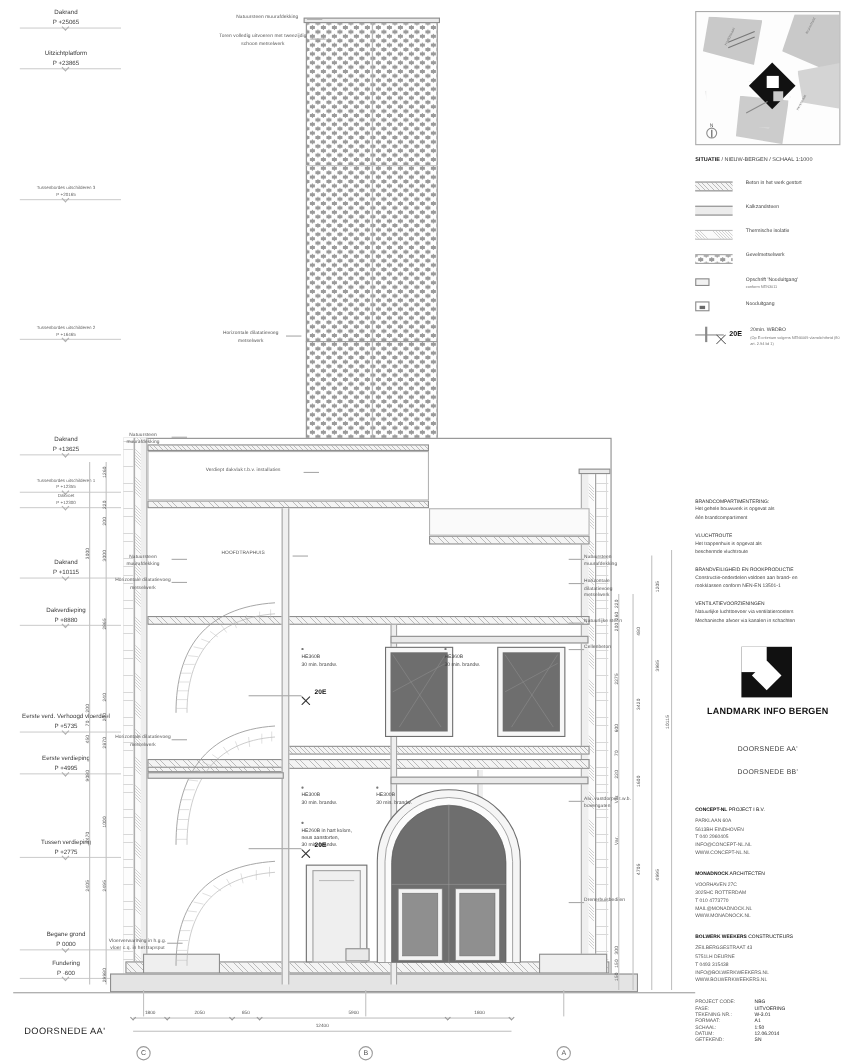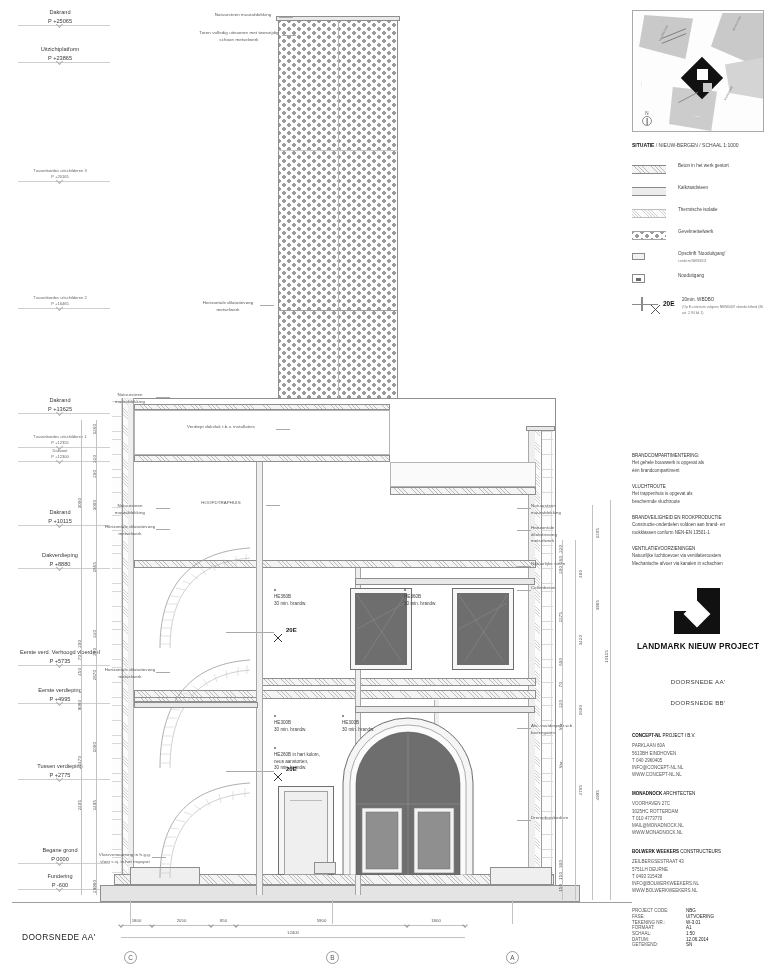--- a/index.html
+++ b/index.html
@@ -602,21 +602,21 @@
     <div class="textblock" style="top:545px;">
       <div class="hd">VENTILATIEVOORZIENINGEN</div>
       <div style="white-space:pre-line;">Natuurlijke luchttoevoer via ventilatieroosters
 Mechanische afvoer via kanalen in schachten</div>
     </div>
 
     <div id="logo">
       <div class="wsq"></div>
       <div class="wdi"></div>
     </div>
-    <div id="brandname">LANDMARK NIEUW PROJECT</div>
+    <div id="brandname">LANDMARK INFO BERGEN</div>
 
     <div class="sectitle" style="top:678px;">DOORSNEDE AA'</div>
     <div class="sectitle" style="top:699px;">DOORSNEDE BB'</div>
 
     <div class="firm" style="top:732px;">
       <div class="nm">
         <b>CONCEPT-NL</b><span> PROJECT I B.V.</span>
       </div>
       <div style="height:3px"></div>
       <div>PARKLAAN 60A</div>

